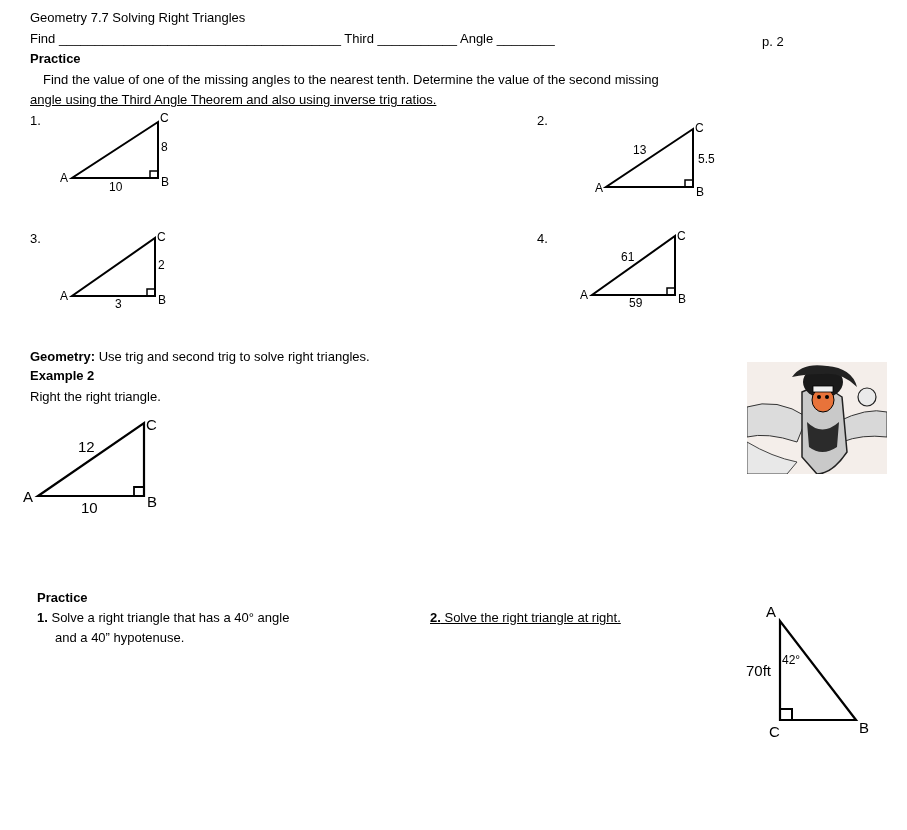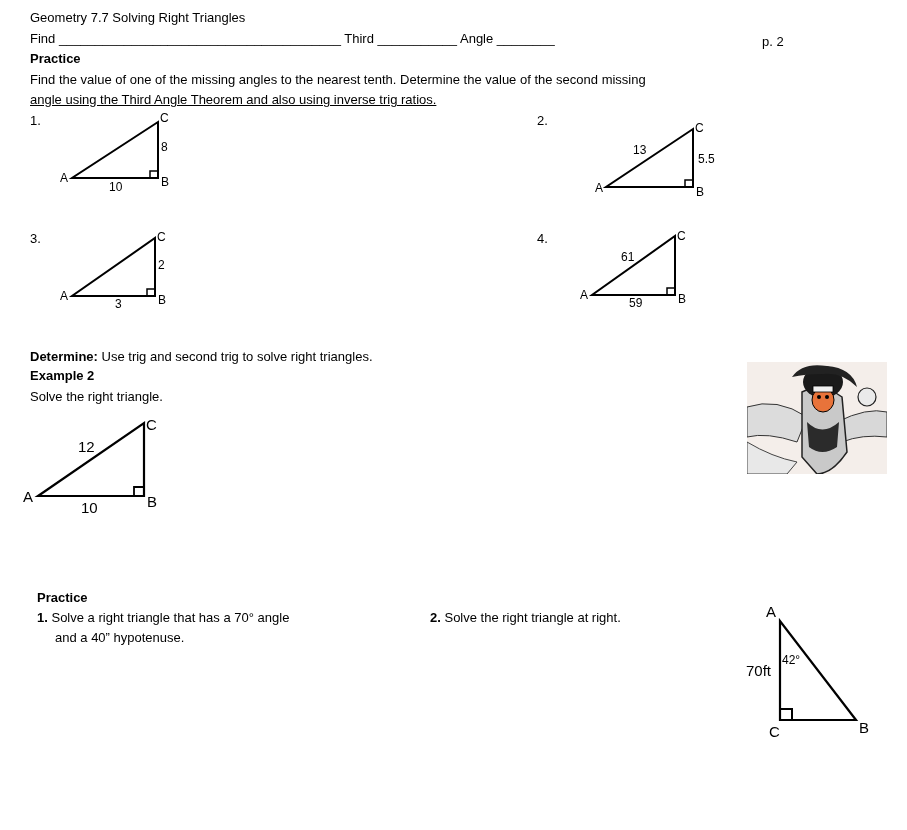--- a/index.html
+++ b/index.html
@@ -21,21 +21,21 @@
 <div class="abs t16" style="left:30px;top:29px;">
   <span>Find</span>
   <span>_______________________________________</span>
   <span>Third</span>
   <span>___________</span>
   <span>Angle</span>
   <span>________</span>
 </div>
 
 <div class="abs t16 b" style="left:30px;top:49px;">Practice</div>
-<div class="abs t16" style="left:30px;top:70px;">Find the value of one of the missing angles to the nearest tenth.  Determine the value of the second missing</div>
+<div class="abs t16" style="left:43px;top:70px;">Find the value of one of the missing angles to the nearest tenth.  Determine the value of the second missing</div>
 <div class="abs t16" style="left:30px;top:90px;text-decoration:underline;">angle using the Third Angle Theorem and also using inverse trig ratios.</div>
 
 <div class="abs t16" style="left:30px;top:111px;">1.</div>
 <div class="abs t16" style="left:537px;top:111px;">2.</div>
 <div class="abs t16" style="left:30px;top:229px;">3.</div>
 <div class="abs t16" style="left:537px;top:229px;">4.</div>
 
 <svg style="left:0;top:0;" width="907" height="830">
   <g>
     <polygon points="72,178 158,178 158,122" fill="none" stroke="#000" stroke-width="2"></polygon>
@@ -92,42 +92,42 @@
     <polyline points="780,709 792,709 792,720" fill="none" stroke="#000" stroke-width="2"></polyline>
     <text class="lbl-lg" x="766" y="617">A</text>
     <text class="lbl-lg" x="859" y="733">B</text>
     <text class="lbl-lg" x="769" y="737">C</text>
     <text class="lbl-lg" x="746" y="676">70ft</text>
     <text class="lbl" x="782" y="664">42°</text>
   </g>
 </svg>
 
 <div class="abs t16" style="left:30px;top:347px;">
-  <span class="b">Determine:</span><span> Use trig and second trig to solve right triangles.</span>
+  <span class="b">Geometry:</span><span> Use trig and second trig to solve right triangles.</span>
 </div>
 <div class="abs t16 b" style="left:30px;top:366px;">Example 2</div>
-<div class="abs t16" style="left:30px;top:387px;">Solve the right triangle.</div>
+<div class="abs t16" style="left:30px;top:387px;">Right the right triangle.</div>
 
 <div class="abs" style="left:747px;top:362px;width:140px;height:112px;background:#f4eeea;overflow:hidden;">
   <svg width="140" height="112" style="left:0;top:0;">
     <path d="M0,45 Q30,35 60,55 L50,80 Q20,70 0,75 Z" fill="#dcdcdc" stroke="#333" stroke-width="1"></path>
     <path d="M0,80 Q25,95 50,100 L40,112 L0,112 Z" fill="#e8e8e8" stroke="#444" stroke-width="1"></path>
     <path d="M90,60 Q120,45 140,50 L140,75 Q115,72 95,80 Z" fill="#d8d8d8" stroke="#333" stroke-width="1"></path>
     <path d="M55,30 Q75,20 95,35 L100,90 Q85,112 70,112 L55,95 Z" fill="#c9c9c9" stroke="#222" stroke-width="1.5"></path>
     <path d="M60,60 Q75,75 92,60 L90,85 Q75,95 62,85 Z" fill="#2b2b2b"></path>
     <ellipse cx="76" cy="20" rx="20" ry="16" fill="#1a1a1a"></ellipse>
     <path d="M45,15 Q55,0 80,4 Q105,6 110,25 Q95,10 76,12 Q58,12 45,15 Z" fill="#222"></path>
     <ellipse cx="76" cy="38" rx="11" ry="12" fill="#e8733a" stroke="#000" stroke-width="1"></ellipse>
     <circle cx="72" cy="35" r="2" fill="#000"></circle>
     <circle cx="80" cy="35" r="2" fill="#000"></circle>
     <rect x="66" y="24" width="20" height="6" fill="#f0f0f0" stroke="#000" stroke-width="0.8"></rect>
     <circle cx="120" cy="35" r="9" fill="#eaeaea" stroke="#222" stroke-width="1.2"></circle>
   </svg>
 </div>
 
 <div class="abs t16 b" style="left:37px;top:588px;">Practice</div>
 <div class="abs t16" style="left:37px;top:608px;">
-  <span class="b">1.</span><span> Solve a right triangle that has a 70° angle</span>
+  <span class="b">1.</span><span> Solve a right triangle that has a 40° angle</span>
 </div>
 <div class="abs t16" style="left:55px;top:628px;">and a 40” hypotenuse.</div>
-<div class="abs t16" style="left:430px;top:608px;">
+<div class="abs t16" style="left:430px;top:608px;text-decoration:underline;">
   <span class="b">2.</span><span> Solve the right triangle at right.</span>
 </div>
 
 </body></html>

